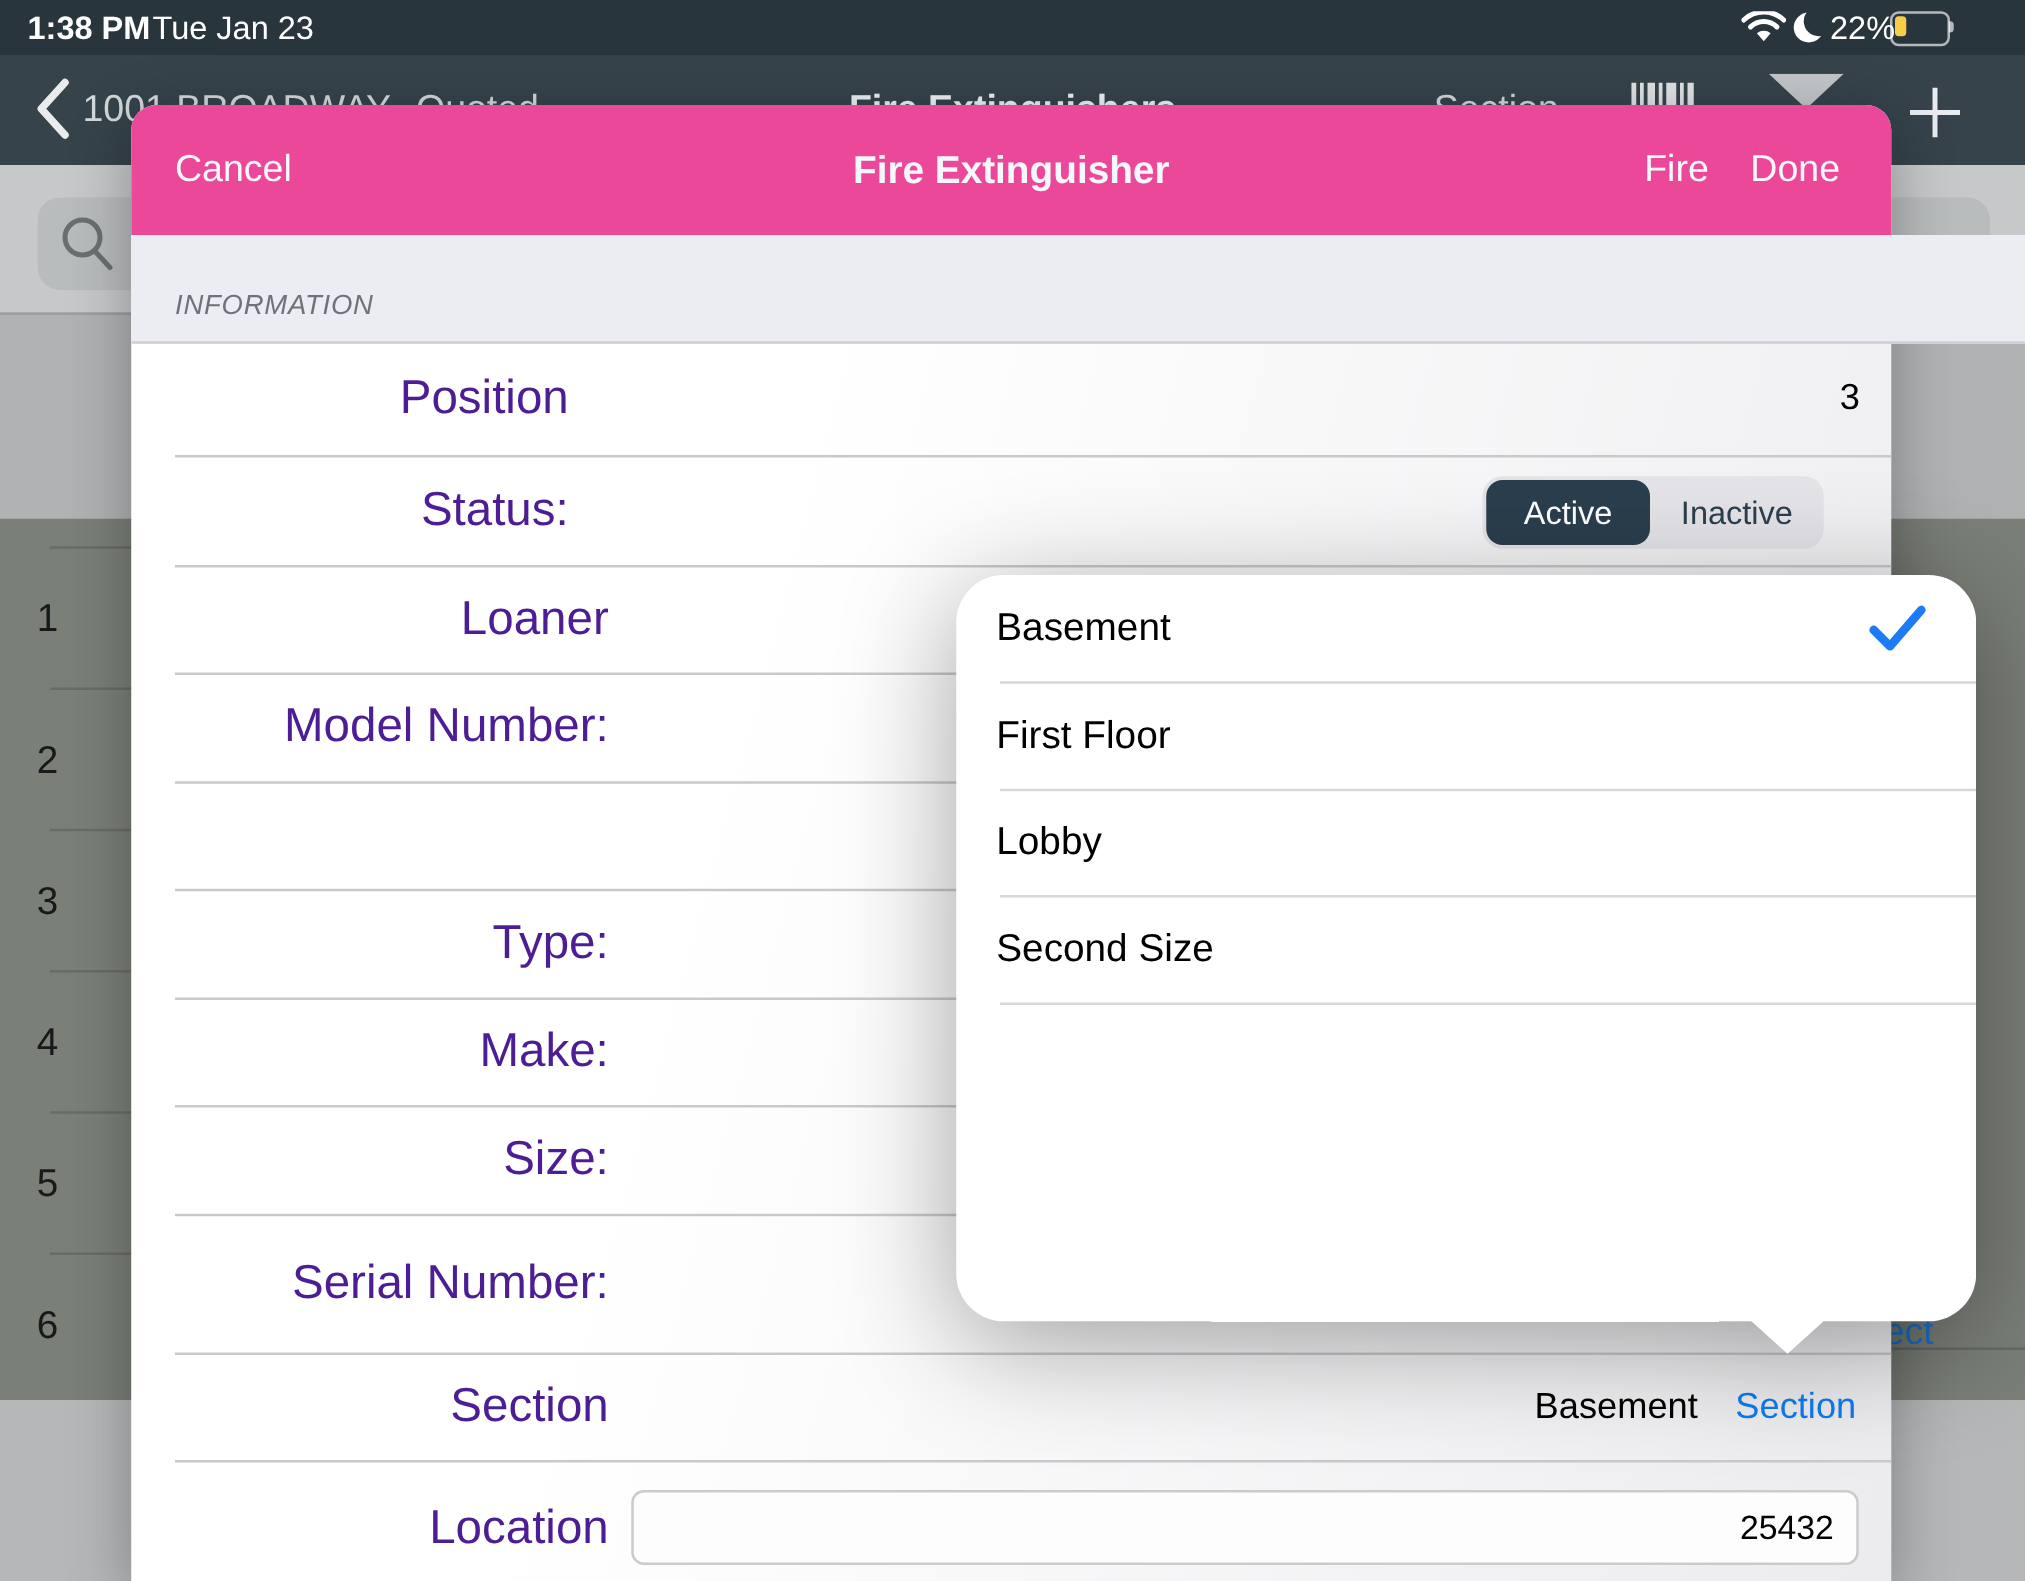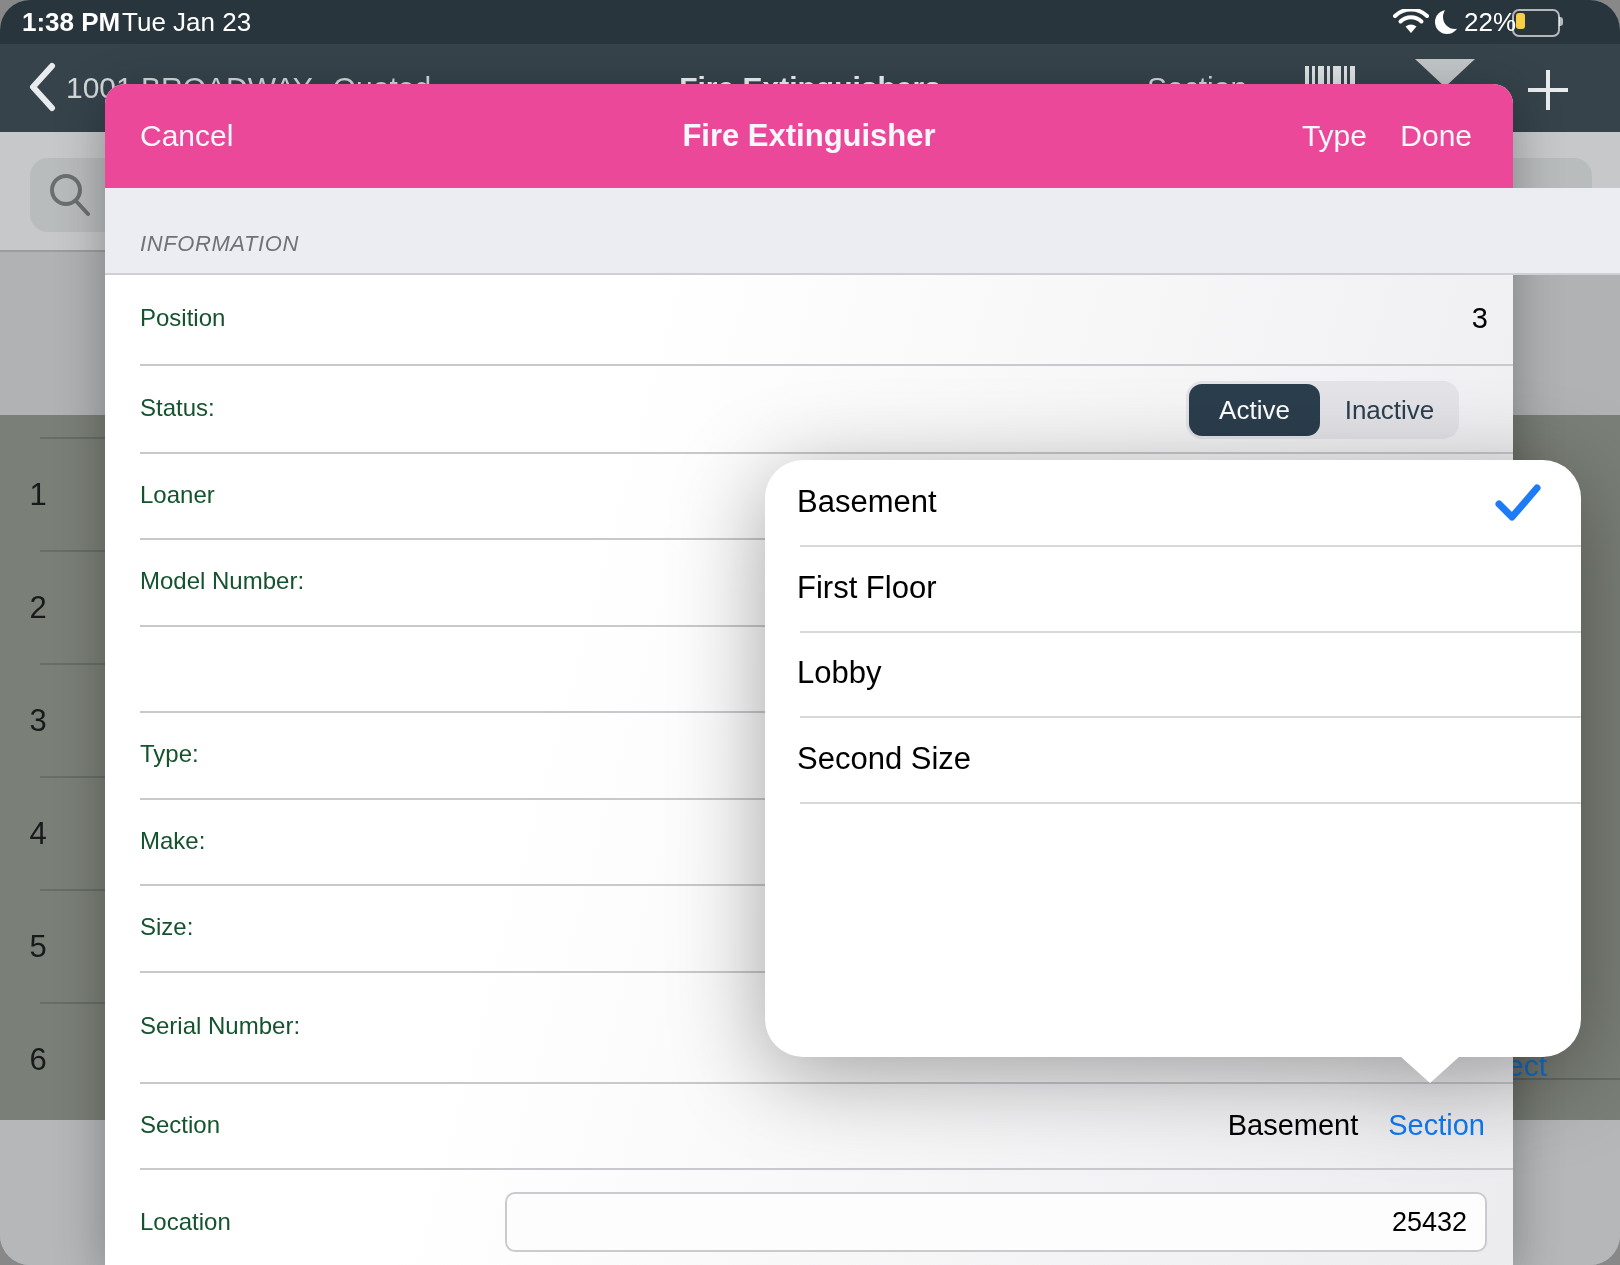--- a/index.html
+++ b/index.html
@@ -1,17 +1,17 @@
 <!DOCTYPE html>
 <html><head>
 <meta charset="utf-8">
 <style>
   html,body{margin:0;padding:0;background:#888;}
   #screen{position:relative;width:1620px;height:1265px;overflow:hidden;
-    font-family:"Liberation Sans",sans-serif;background:#b5b7b9;border-radius:30px;}
+    font-family:"Liberation Sans",sans-serif;background:#b5b7b9;}
   .abs{position:absolute;}
   .vc{display:flex;align-items:center;}
   
   #status-bar{left:0;top:0;width:1620px;height:44px;background:#29353d;z-index:2;}
   .sb-text{color:#ffffff;font-size:26px;}
   #nav-bar{left:0;top:44px;width:1620px;height:88px;background:#36434b;z-index:1;}
   .nav-text{color:#d3d8da;font-size:30px;white-space:nowrap;}
   
   #search-strip{left:0;top:132px;width:1620px;height:118px;background:#c6c8c9;z-index:1;}
   #search-pill{left:30px;top:26px;width:1562px;height:74px;background:#b9bcbd;border-radius:18px;}
@@ -26,21 +26,21 @@
     background:linear-gradient(105deg,#ffffff 35%,#ececef 100%);
     box-shadow:0 12px 50px rgba(0,0,0,.30);}
   #modal-header{left:105px;top:84px;width:1408px;height:104px;background:#ec4899;
     border-radius:20px 20px 0 0;z-index:11;}
   .hdr-btn{position:absolute;top:0;height:104px;display:flex;align-items:center;
     color:#f5f8fa;font-size:30px;}
   #modal-info-band{left:105px;top:188px;width:1520px;height:85px;background:#ecedf3;
     border-bottom:2px solid #cfcfd4;z-index:11;display:flex;align-items:flex-end;font-style:italic;}
   .info-hdr{color:#6f7278;font-size:22px;letter-spacing:.6px;margin:0 0 16px 35px;}
   .m-sep{position:absolute;left:140px;width:1373px;height:2px;background:#c9c9cd;z-index:11;}
-  .f-label{position:absolute;left:140px;color:#14532d;font-size:24px;
+  .f-label{position:absolute;left:140px;text-align:right;color:#4c1d95;font-size:38px;
     height:34px;line-height:34px;z-index:11;}
   .wA{width:315px;} 
   .wB{width:347px;} 
   .f-value{position:absolute;text-align:right;color:#000;font-size:29px;height:34px;line-height:34px;z-index:11;}
   
   #segmented{left:1186px;top:381px;width:273px;height:58px;background:#e3e3e8;border-radius:16px;z-index:11;}
   #seg-active{position:absolute;left:3px;top:3px;width:131px;height:52px;background:#2b3e4d;
     border-radius:13px;display:flex;align-items:center;justify-content:center;
     color:#ffffff;font-size:26px;}
   #seg-inactive{position:absolute;left:134px;top:0;width:139px;height:58px;display:flex;
@@ -141,21 +141,21 @@
     <div class="abs" style="left:1513px;top:663px;width:107px;height:2px;background:#666b64;"></div>
     <div class="abs nowrap" style="left:1413px;top:634px;width:134px;text-align:right;color:#1a73d2;font-size:30px;">Select</div>
   </div>
   <div class="abs" id="footer-strip"></div>
 
   <div class="abs" id="modal"></div>
 
   <div class="abs" id="modal-header">
     <div class="hdr-btn" style="left:35px;">Cancel</div>
     <div class="hdr-btn" style="left:0;width:1408px;justify-content:center;font-weight:bold;font-size:31px;">Fire Extinguisher</div>
-    <div class="hdr-btn" style="right:146px;">Type</div>
+    <div class="hdr-btn" style="right:146px;">Fire</div>
     <div class="hdr-btn" style="right:41px;">Done</div>
   </div>
 
   <div class="abs" id="modal-info-band">
     <span class="info-hdr">INFORMATION</span>
   </div>
 
   <div class="m-sep" style="top:364px;"></div>
     <div class="m-sep" style="top:452px;"></div>
   <div class="m-sep" style="top:538px;"></div>

